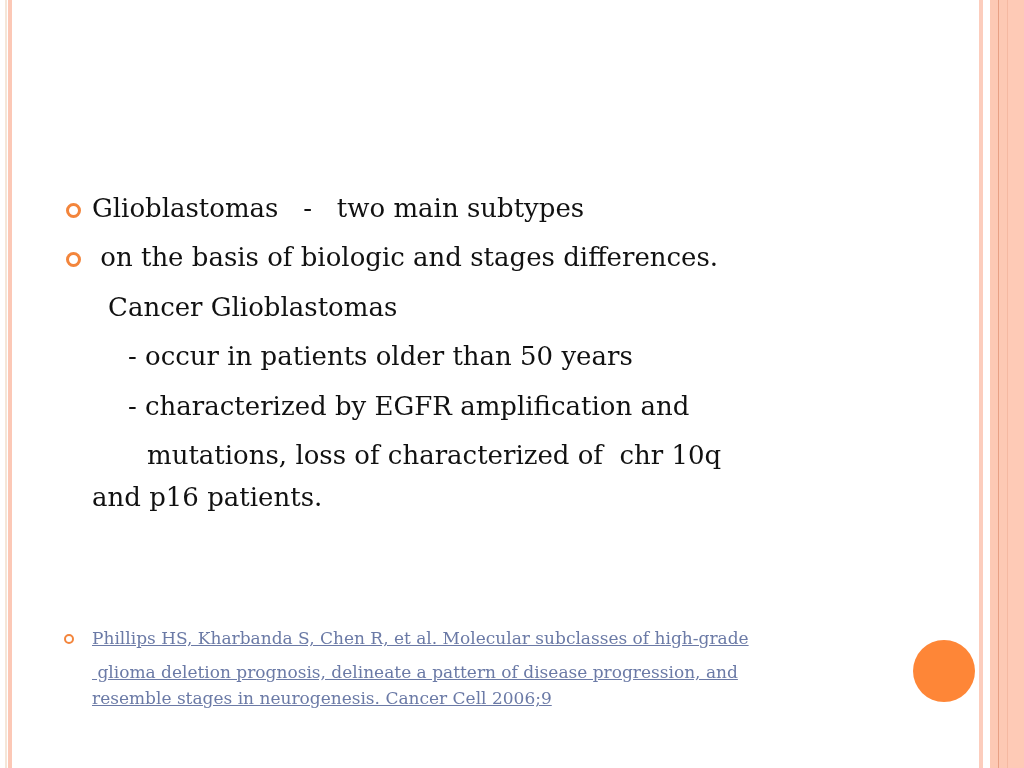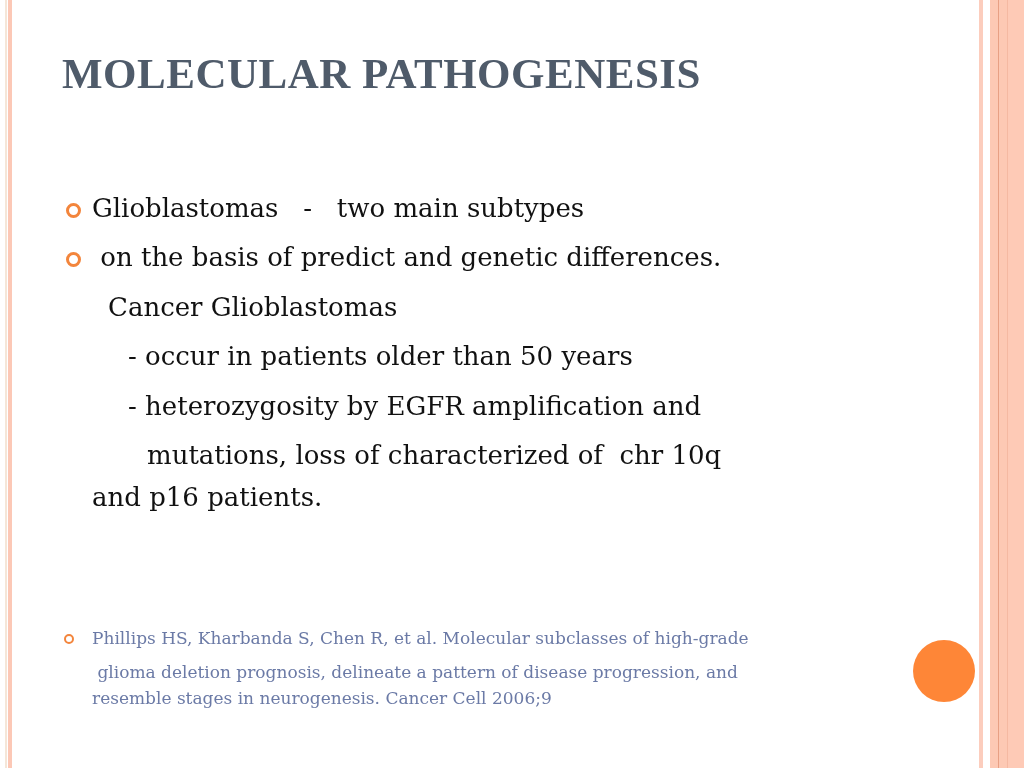--- a/index.html
+++ b/index.html
@@ -89,20 +89,21 @@
       border-width: 2px;
     }
 
     .ref-text {
       position: absolute;
       font-family: "DejaVu Serif", serif;
       font-size: 17px;
       color: #6b7aa6;
       white-space: pre;
       line-height: 1;
+      text-decoration: underline;
     }
 
     .orange-circle {
       position: absolute;
       left: 913px;
       top: 640px;
       width: 62px;
       height: 62px;
       border-radius: 50%;
       background: #fe8637;
@@ -114,32 +115,31 @@
 <div class="slide">
   <div class="left-stripe-a"></div>
   <div class="left-stripe-b"></div>
 
   <div class="right-stripe-1"></div>
   <div class="right-stripe-2"></div>
   <div class="right-stripe-3"></div>
   <div class="right-stripe-4"></div>
   <div class="right-stripe-gap"></div>
 
-  <h1 class="title" style="margin:0;">MOLECULAR PATHOGENESIS</h1>
 
   <div class="body-text">
     <span class="bullet" style="left:66px; top:203px;"></span>
     <span class="line" style="left:92px; top:195px;">Glioblastomas   -   two main subtypes</span>
 
     <span class="bullet" style="left:66px; top:252px;"></span>
-    <span class="line" style="left:92px; top:244px;"> on the basis of predict and genetic differences.</span>
+    <span class="line" style="left:92px; top:244px;"> on the basis of biologic and stages differences.</span>
 
     <span class="line" style="left:108px; top:294px;">Cancer Glioblastomas</span>
     <span class="line" style="left:128px; top:343px;">- occur in patients older than 50 years</span>
-    <span class="line" style="left:128px; top:393px;">- heterozygosity by EGFR amplification and</span>
+    <span class="line" style="left:128px; top:393px;">- characterized by EGFR amplification and</span>
     <span class="line" style="left:147px; top:442px;">mutations, loss of characterized of  chr 10q</span>
     <span class="line" style="left:92px; top:484px;">and p16 patients.</span>
   </div>
 
   <span class="bullet small" style="left:64px; top:634px;"></span>
   <span class="ref-text" style="left:92px; top:630px;">Phillips HS, Kharbanda S, Chen R, et al. Molecular subclasses of high-grade</span>
   <span class="ref-text" style="left:92px; top:664px;"> glioma deletion prognosis, delineate a pattern of disease progression, and</span>
   <span class="ref-text" style="left:92px; top:690px;">resemble stages in neurogenesis. Cancer Cell 2006;9</span>
 
   <div class="orange-circle"></div>

